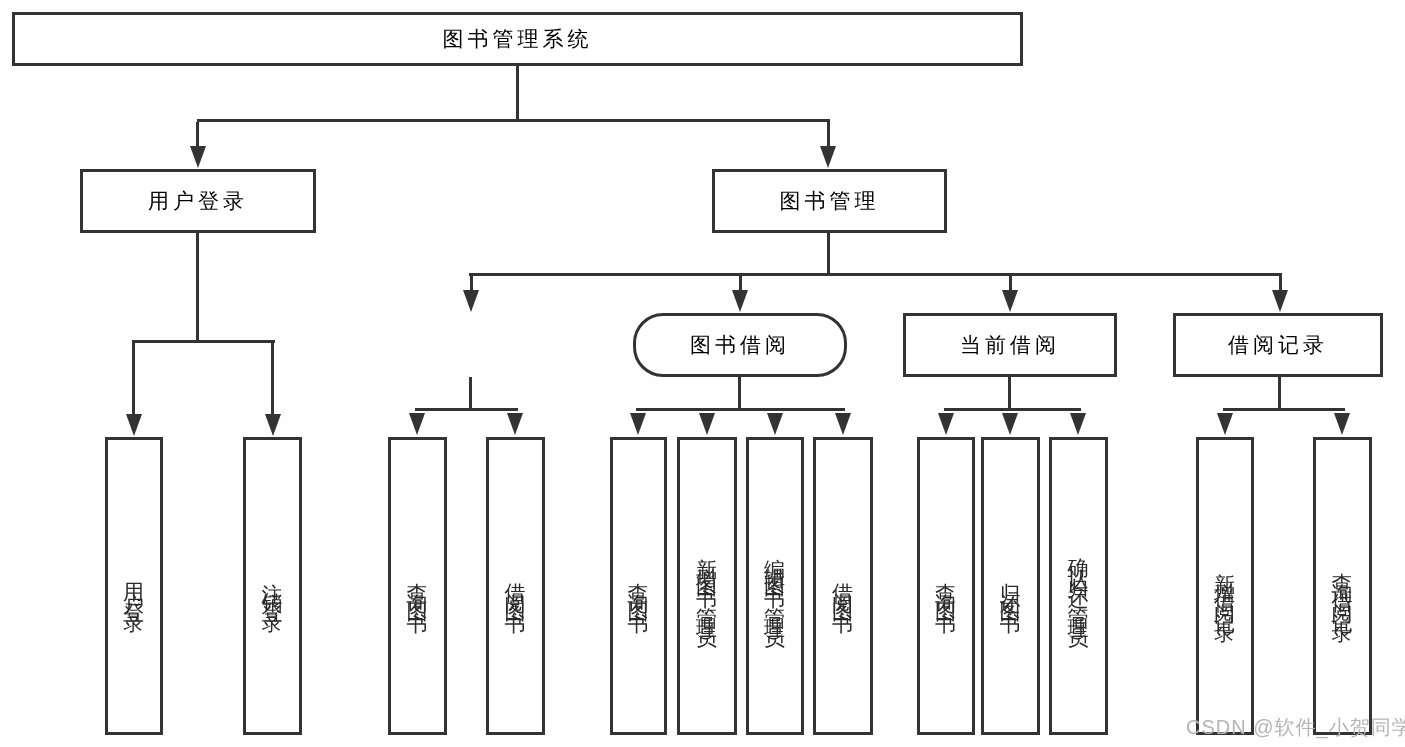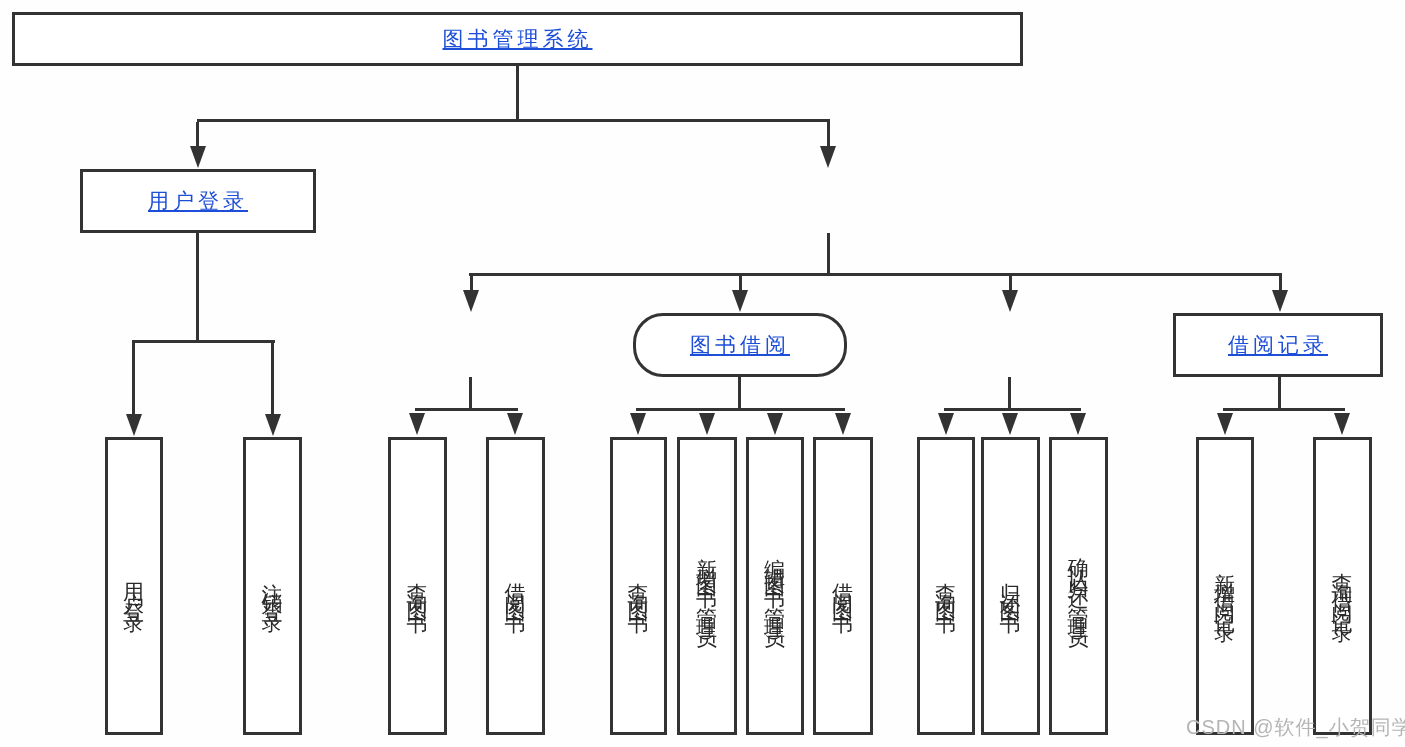--- a/index.html
+++ b/index.html
@@ -8,21 +8,21 @@
   .stage {
     position:relative; width:1405px; height:747px;
     background:#fefefe; overflow:hidden; color:#2a2a2a;
   }
   
   .node {
     position:absolute; border:3px solid #333333; background:#ffffff;
     display:flex; align-items:center; justify-content:center;
   }
   .node-h span {
-    font-size:21px; letter-spacing:4px; color:#1d4ed8; white-space:nowrap;text-decoration:underline;
+    font-size:21px; letter-spacing:4px; color:#000000; white-space:nowrap;
   }
   .leaf span {
     writing-mode:vertical-rl; text-orientation:mixed;
     font-size:21px; letter-spacing:10px; line-height:1.1; color:#2a2a2a;
   }
   
   .vline { position:absolute; width:3px; background:#333333; }
   .hline { position:absolute; height:3px; background:#333333; }
   .ahead {
     position:absolute; width:0; height:0;
@@ -46,20 +46,23 @@
   <div class="vline" style="left:516px; top:66px; height:53px;"></div>
   <div class="hline" style="left:197px; top:119px; width:633px;"></div>
   <div class="vline" style="left:196px; top:122px; height:26px;"></div>
   <div class="ahead" style="left:190px; top:146px;"></div>
   <div class="vline" style="left:827px; top:122px; height:26px;"></div>
   <div class="ahead" style="left:820px; top:146px;"></div>
 
   <div class="node node-h" style="left:80px; top:169px; width:236px; height:64px;">
     <span>用户登录</span>
   </div>
+  <div class="node node-h" style="left:712px; top:169px; width:235px; height:64px;">
+    <span>图书管理</span>
+  </div>
 
   <div class="vline" style="left:196px; top:233px; height:110px;"></div>
   <div class="hline" style="left:132px; top:340px; width:143px;"></div>
   <div class="vline" style="left:132px; top:343px; height:73px;"></div>
   <div class="ahead" style="left:126px; top:414px;"></div>
   <div class="vline" style="left:271px; top:343px; height:73px;"></div>
   <div class="ahead" style="left:265px; top:414px;"></div>
 
   <div class="vline" style="left:827px; top:233px; height:43px;"></div>
   <div class="hline" style="left:469px; top:273px; width:813px;"></div>
@@ -67,20 +70,23 @@
   <div class="ahead" style="left:463px; top:290px;"></div>
   <div class="vline" style="left:739px; top:276px; height:15px;"></div>
   <div class="ahead" style="left:732px; top:290px;"></div>
   <div class="vline" style="left:1009px; top:276px; height:15px;"></div>
   <div class="ahead" style="left:1002px; top:290px;"></div>
   <div class="vline" style="left:1279px; top:276px; height:15px;"></div>
   <div class="ahead" style="left:1272px; top:290px;"></div>
 
   <div class="node node-h" style="left:633px; top:313px; width:214px; height:64px;border-radius:30px;">
     <span>图书借阅</span>
+  </div>
+  <div class="node node-h" style="left:903px; top:313px; width:214px; height:64px;">
+    <span>当前借阅</span>
   </div>
   <div class="node node-h" style="left:1173px; top:313px; width:210px; height:64px;">
     <span>借阅记录</span>
   </div>
 
   <div class="vline" style="left:469px; top:377px; height:34px;"></div>
   <div class="hline" style="left:415px; top:408px; width:103px;"></div>
   <div class="ahead" style="left:409px; top:413px;"></div>
   <div class="ahead" style="left:507px; top:413px;"></div>
 

